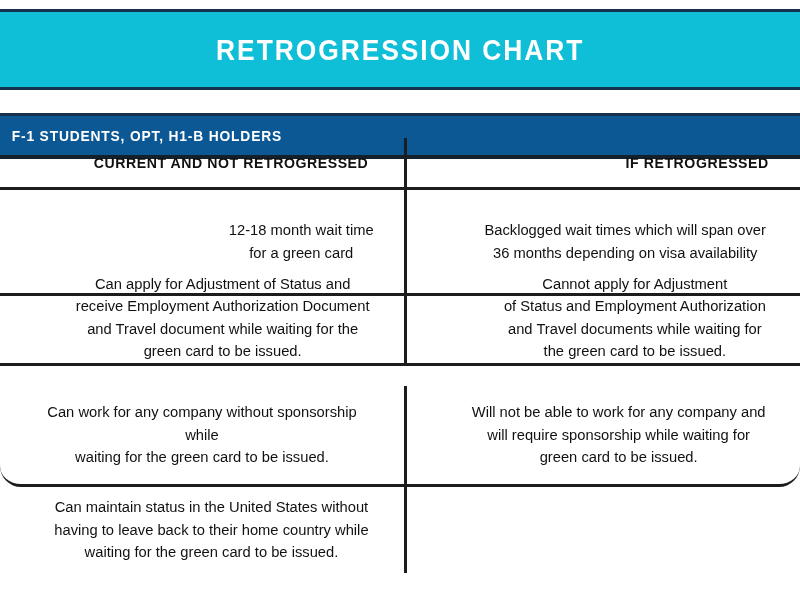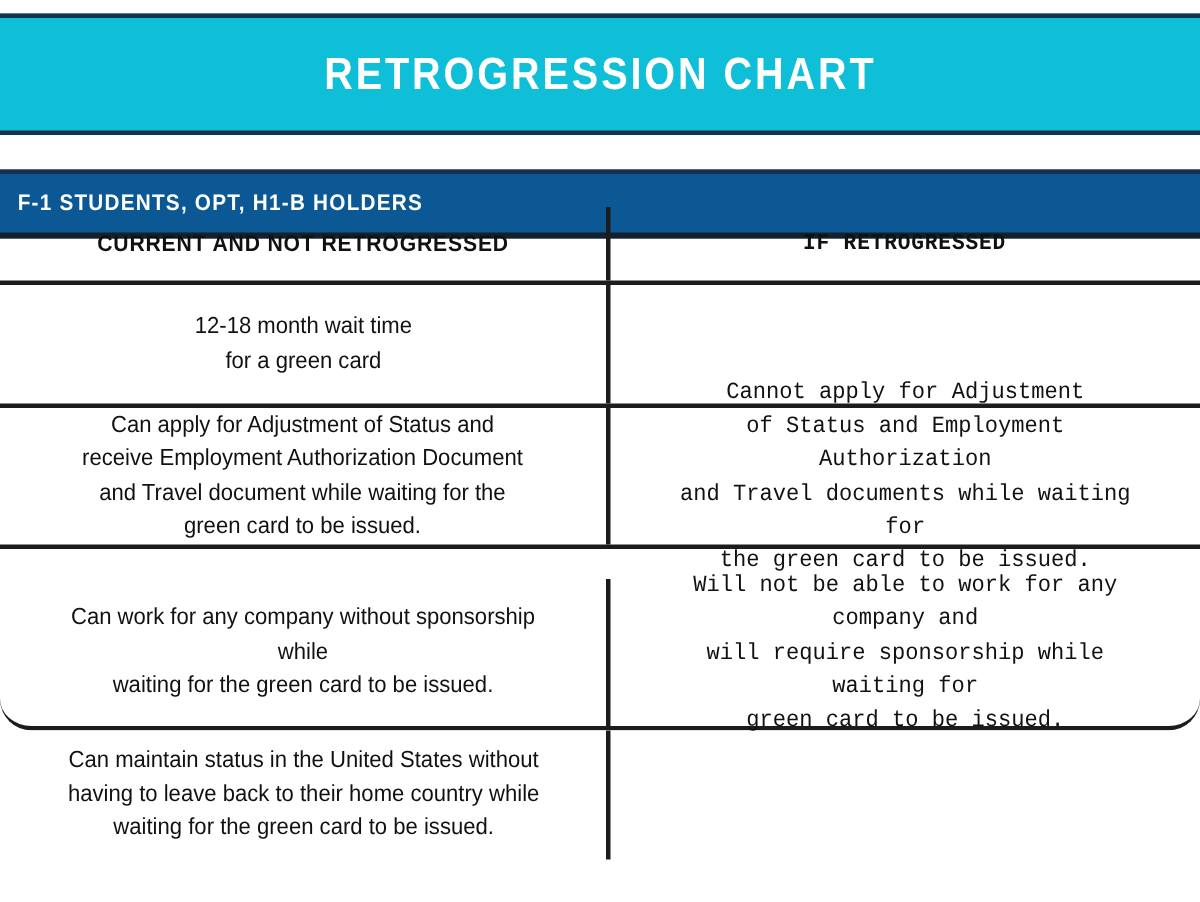--- a/index.html
+++ b/index.html
@@ -91,45 +91,44 @@
     box-sizing: border-box;
   }
   .row-sep {
     border-bottom: 3px solid #1c1c1c;
   }
 
   .cell {
     box-sizing: border-box;
     display: flex;
     align-items: center;
-    justify-content: center;
+    justify-content: flex-end;
     text-align: center;
     padding: 4px 27px;
   }
   .cell-left {
     width: 407px;
     border-right: 3px solid #1c1c1c;
   }
   .cell-right {
     width: 393px;
-    font-family: Liberation Mono, monospace;
   }
 
   .head-row { top: 0; height: 52px; }
   .head-text {
     font-size: 15px;
     font-weight: bold;
     letter-spacing: 0.6px;
     text-transform: uppercase;
     color: #111111;
     transform: scaleX(0.94);
     white-space: nowrap;
   }
 
-  .r1 { top: 52px; height: 82px; }
+  .r1 { top: 52px; height: 106px; }
   .r2 { top: 134px; height: 94px; }
   .r3 { top: 248px; height: 101px; border-radius: 21px; }
   .r4 { top: 349px; height: 86px; }
 
   .body-text {
     font-size: 15.5px;
     line-height: 1.45;
     color: #111111;
     transform: scaleX(0.95);
     transform-origin: center;
@@ -166,20 +165,23 @@
       </div>
       <div class="cell cell-right">
         <span class="head-text">IF RETROGRESSED</span>
       </div>
     </div>
 
     <div class="row r1 row-sep">
       <div class="cell cell-left">
         <span class="body-text">12-18 month wait time<br>for a green card</span>
       </div>
+      <div class="cell cell-right">
+        <span class="body-text">Backlogged wait times which will span over<br>36 months depending on visa availability</span>
+      </div>
     </div>
 
     <div class="row r2 row-sep">
       <div class="cell cell-left">
         <span class="body-text">Can apply for Adjustment of Status and<br>receive Employment Authorization Document<br>and Travel document while waiting for the<br>green card to be issued.</span>
       </div>
       <div class="cell cell-right">
         <span class="body-text">Cannot apply for Adjustment<br>of Status and Employment Authorization<br>and Travel documents while waiting for<br>the green card to be issued.</span>
       </div>
     </div>

